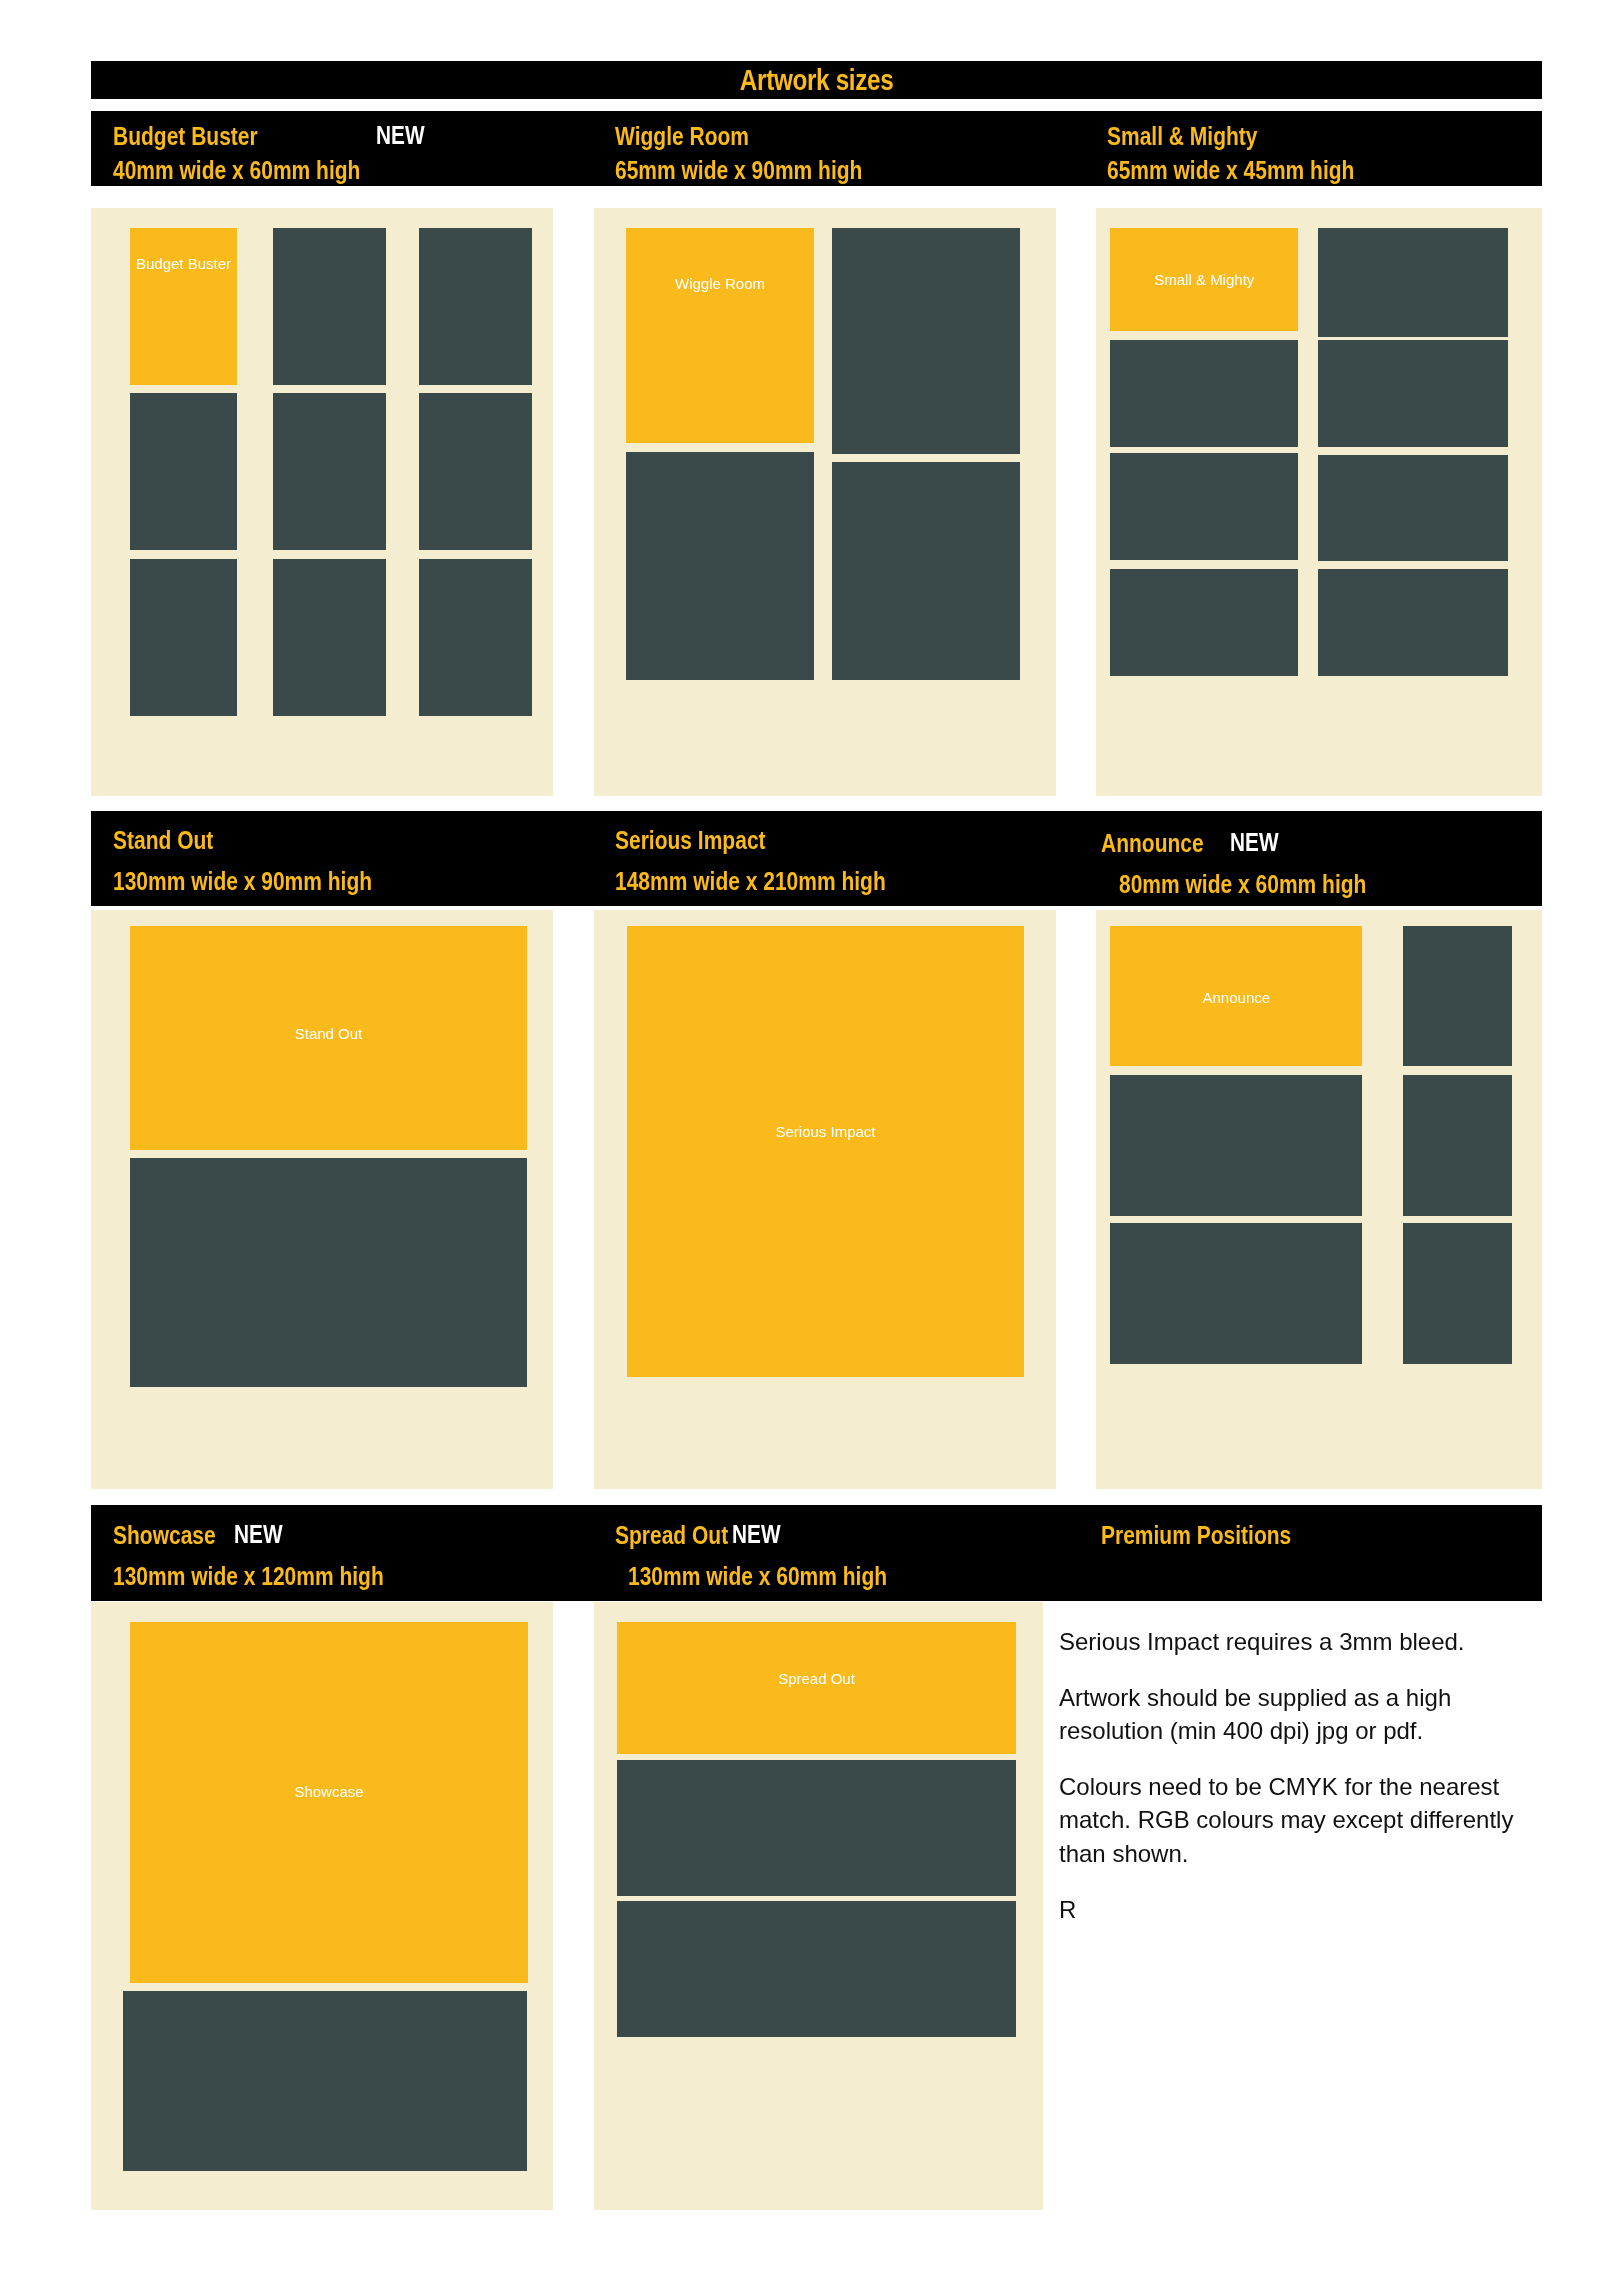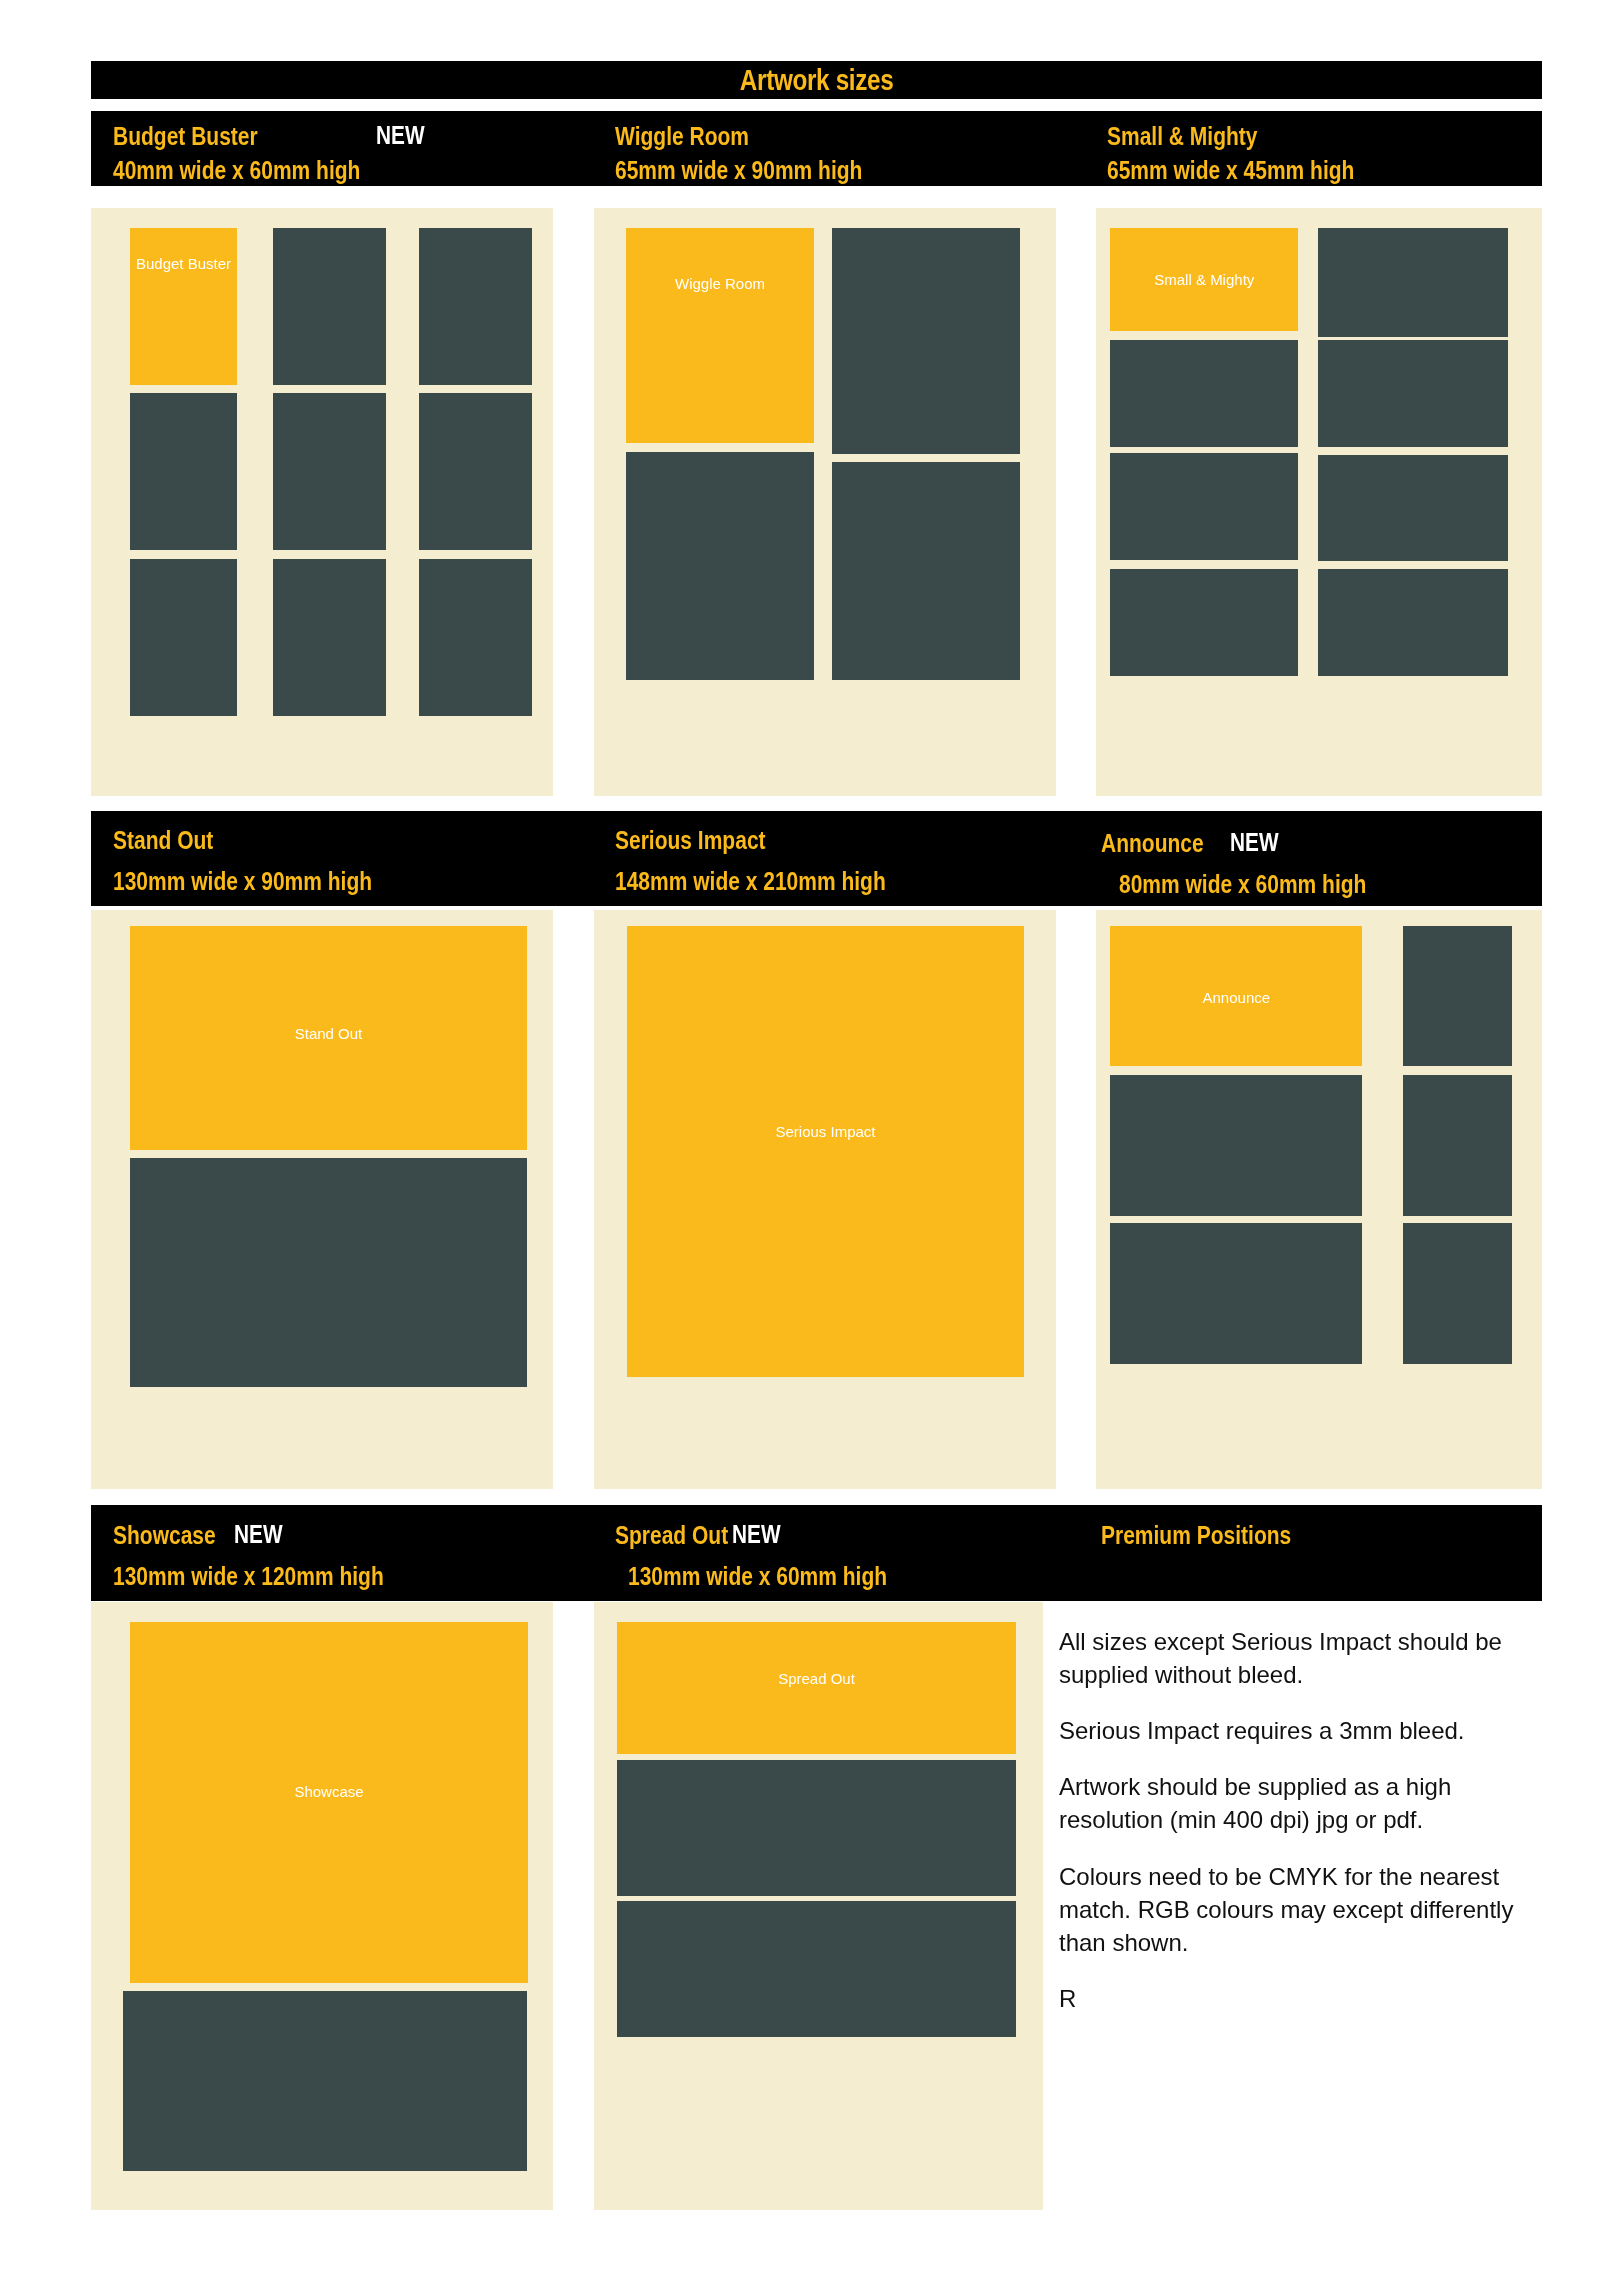--- a/index.html
+++ b/index.html
@@ -236,21 +236,20 @@
 
   <div class="panel" style="left:594px; top:1602px; width:449px; height:608px;">
     <div class="cell yellow" style="left:23px; top:19.7px; width:399px; height:132px;">
       <div class="cell-label" style="top:48px;">Spread Out</div>
     </div>
     <div class="cell dark" style="left:23px; top:158px; width:399px; height:136px;"></div>
     <div class="cell dark" style="left:23px; top:299px; width:399px; height:136px;"></div>
   </div>
 
   <div class="premium-text">
-    <p>All sizes except Serious Impact should be supplied without bleed.</p>
     <p>Serious Impact requires a 3mm bleed.</p>
     <p>Artwork should be supplied as a high resolution (min 400 dpi) jpg or pdf.</p>
     <p>Colours need to be CMYK for the nearest match.  RGB colours may except differently than shown.</p>
     <p>R</p>
   </div>
 
 </div>
 
 
 </body></html>

